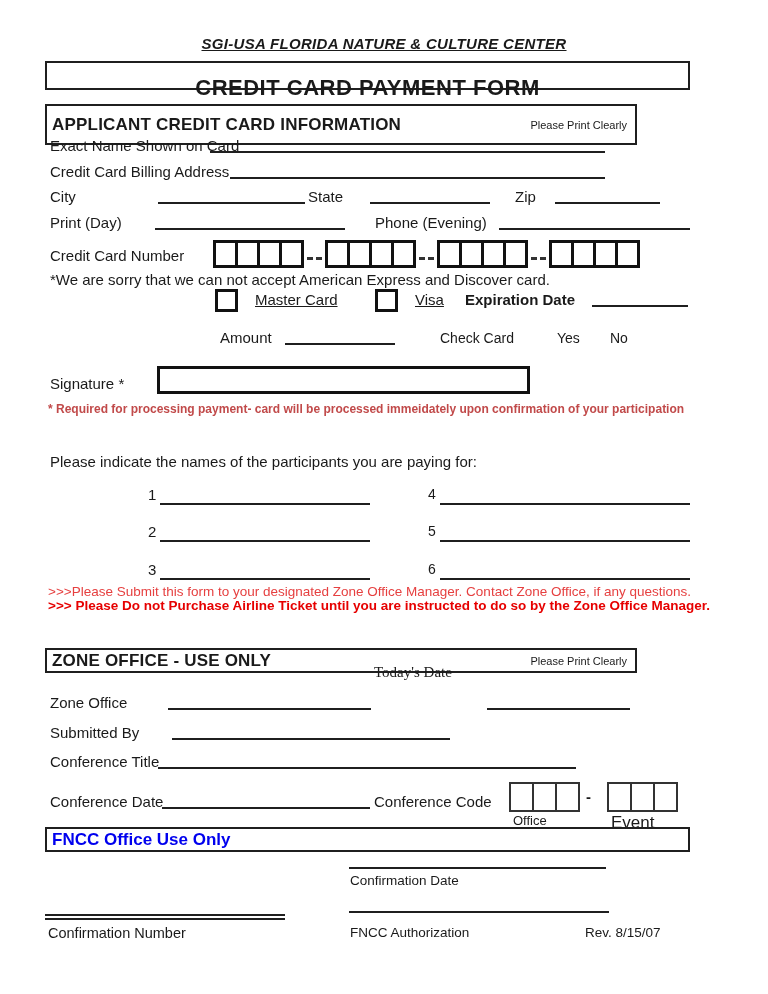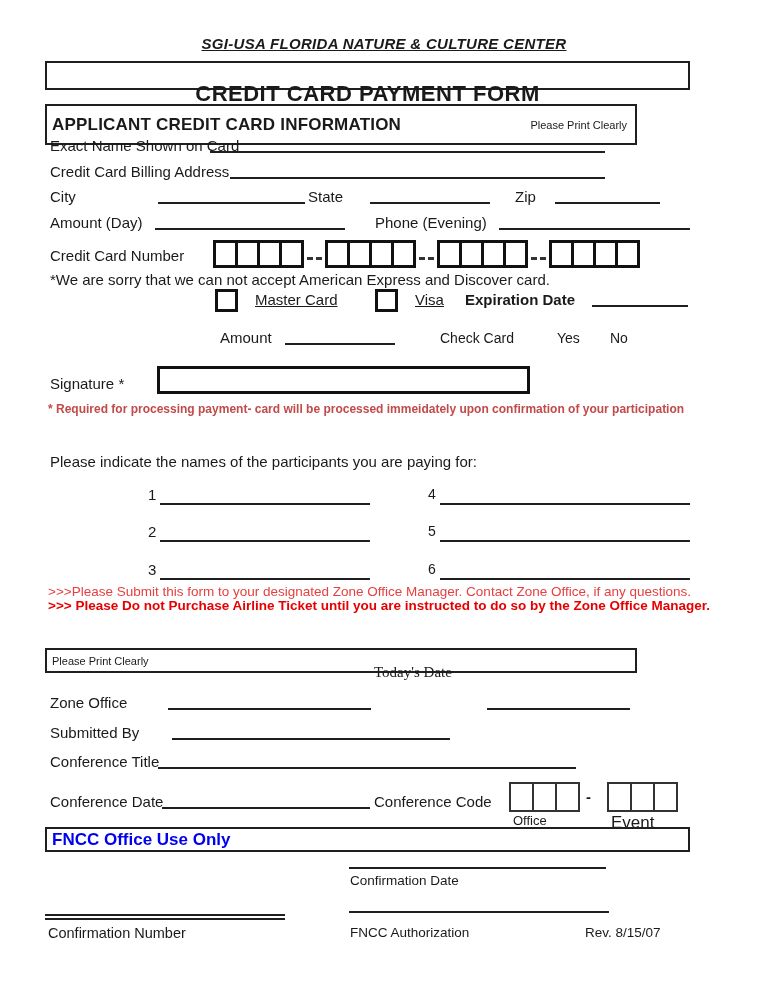--- a/index.html
+++ b/index.html
@@ -19,21 +19,21 @@
   .dline { border-top: 2.5px solid #1f1f1f; border-bottom: 2px solid #1f1f1f; height: 6px; }
 
   .org-title {
     font-size: 15px; font-weight: bold; font-style: italic;
     text-decoration: underline; text-align: center; width: 100%;
     letter-spacing: 0.3px;
   }
   .form-title-box {
     border: 2px solid #1f1f1f; text-align: center;
     font-size: 22px; font-weight: bold; letter-spacing: 0.5px;
-    padding-top: 18px;
+    padding-top: 12px;
   }
   .sec-box {
     border: 2px solid #1f1f1f;
     display: flex; align-items: center; justify-content: space-between;
     padding: 0 8px 0 5px;
   }
   .sec-title { font-size: 17px; font-weight: bold; letter-spacing: 0.2px; }
   .small-note { font-size: 11px; }
 
   .cc-row { display: flex; align-items: center; }
@@ -87,21 +87,21 @@
   <span class="abs lbl" style="top:163px; left:50px;">Credit Card Billing Address</span>
   <div class="abs line" style="top:164px; left:230px; width:375px; height:15px;"></div>
 
   <span class="abs lbl" style="top:188px; left:50px;">City</span>
   <div class="abs line" style="top:189px; left:158px; width:147px; height:15px;"></div>
   <span class="abs lbl" style="top:188px; left:308px;">State</span>
   <div class="abs line" style="top:189px; left:370px; width:120px; height:15px;"></div>
   <span class="abs lbl" style="top:188px; left:515px;">Zip</span>
   <div class="abs line" style="top:189px; left:555px; width:105px; height:15px;"></div>
 
-  <span class="abs lbl" style="top:214px; left:50px;">Amount (Day)</span>
+  <span class="abs lbl" style="top:214px; left:50px;">Print (Day)</span>
   <div class="abs line" style="top:215px; left:155px; width:190px; height:15px;"></div>
   <span class="abs lbl" style="top:214px; left:375px;">Phone (Evening)</span>
   <div class="abs line" style="top:215px; left:499px; width:191px; height:15px;"></div>
 
   <span class="abs lbl" style="top:247px; left:50px;">Credit Card Number</span>
   <div class="abs cc-row" style="top:240px; left:213px;">
     <div class="cc-row">
       <span class="cc-box"></span>
         <span class="cc-box"></span>
         <span class="cc-box"></span>
@@ -167,20 +167,21 @@
   <span class="abs lbl" style="top:561px; left:148px;">3</span>
   <div class="abs line" style="top:565px; left:160px; width:210px; height:15px;"></div>
 
   <span class="abs lbl" style="top:561px; left:428px; font-size:14px;">6</span>
   <div class="abs line" style="top:565px; left:440px; width:250px; height:15px;"></div>
 
   <span class="abs red-bold" style="top:598px; left:48px;">&gt;&gt;&gt; Please Do not Purchase Airline Ticket until you are instructed to do so by the Zone Office Manager.</span>
   <span class="abs red-reg" style="top:584px; left:48px;">&gt;&gt;&gt;Please Submit this form to your designated Zone Office Manager. Contact Zone Office, if any questions.</span>
 
   <div class="abs sec-box" style="top:648px; left:45px; width:592px; height:25px;">
+    <span class="sec-title">ZONE OFFICE - USE ONLY</span>
     <span class="small-note">Please Print Clearly</span>
   </div>
 
   <span class="abs lbl" style="top:694px; left:50px;">Zone Office</span>
   <div class="abs line" style="top:695px; left:168px; width:203px; height:15px;"></div>
   <span class="abs lbl" style="top:664px; left:374px;font-family:Liberation Serif, serif;">Today's Date</span>
   <div class="abs line" style="top:695px; left:487px; width:143px; height:15px;"></div>
 
   <span class="abs lbl" style="top:724px; left:50px;">Submitted By</span>
   <div class="abs line" style="top:725px; left:172px; width:278px; height:15px;"></div>

